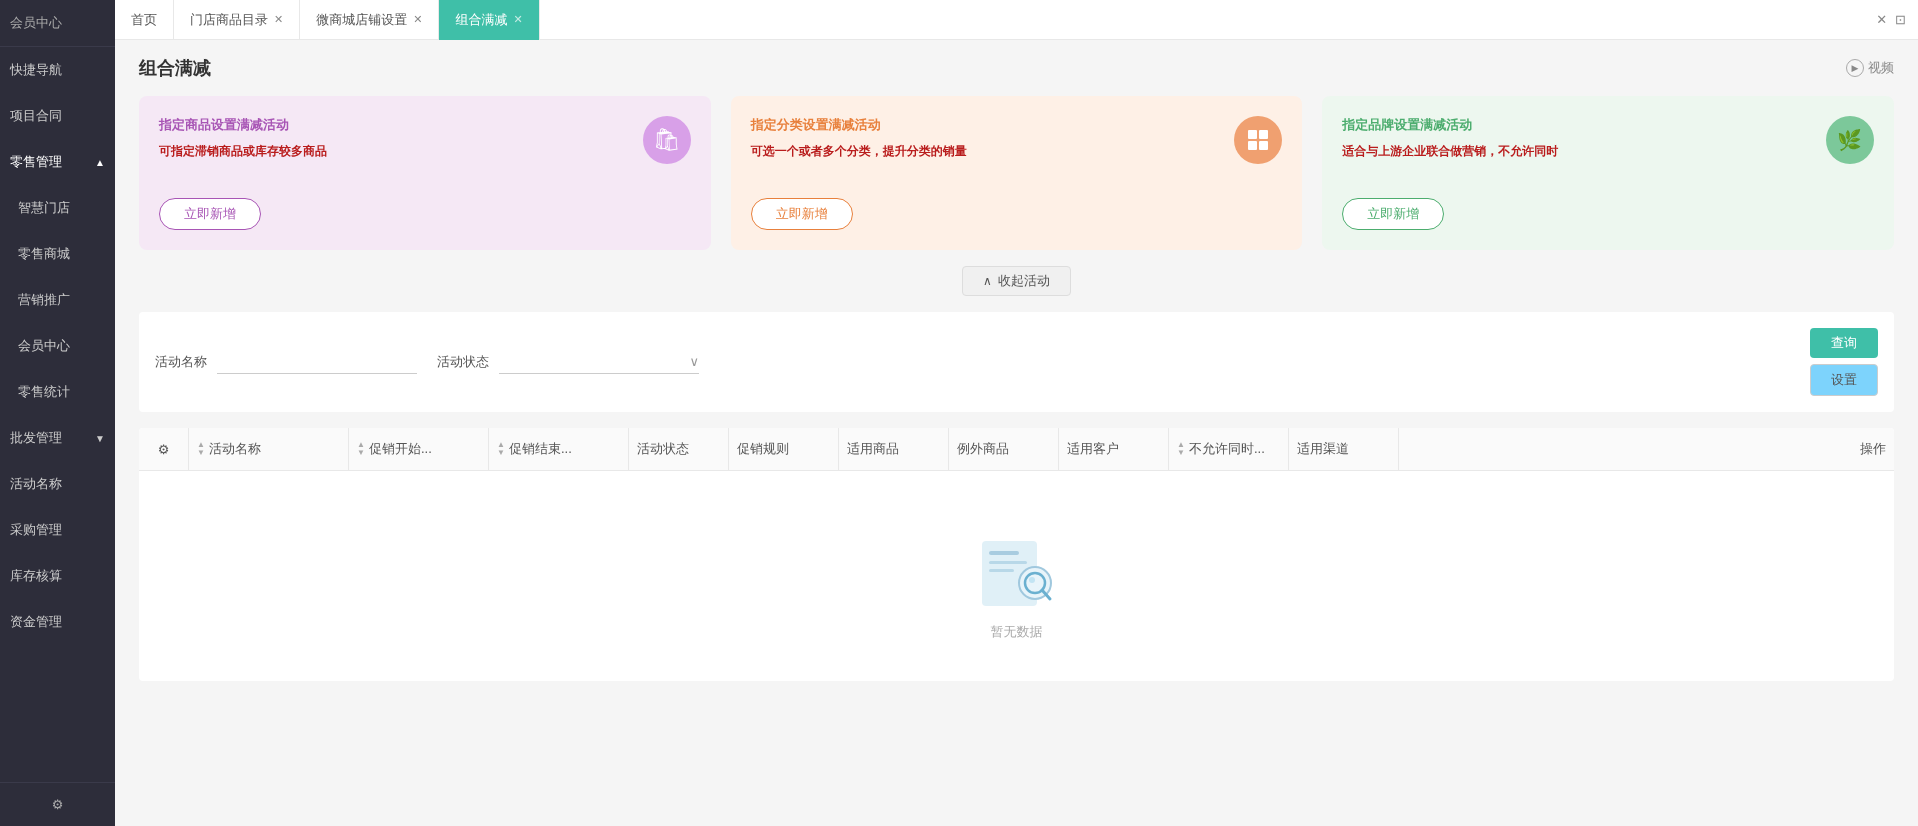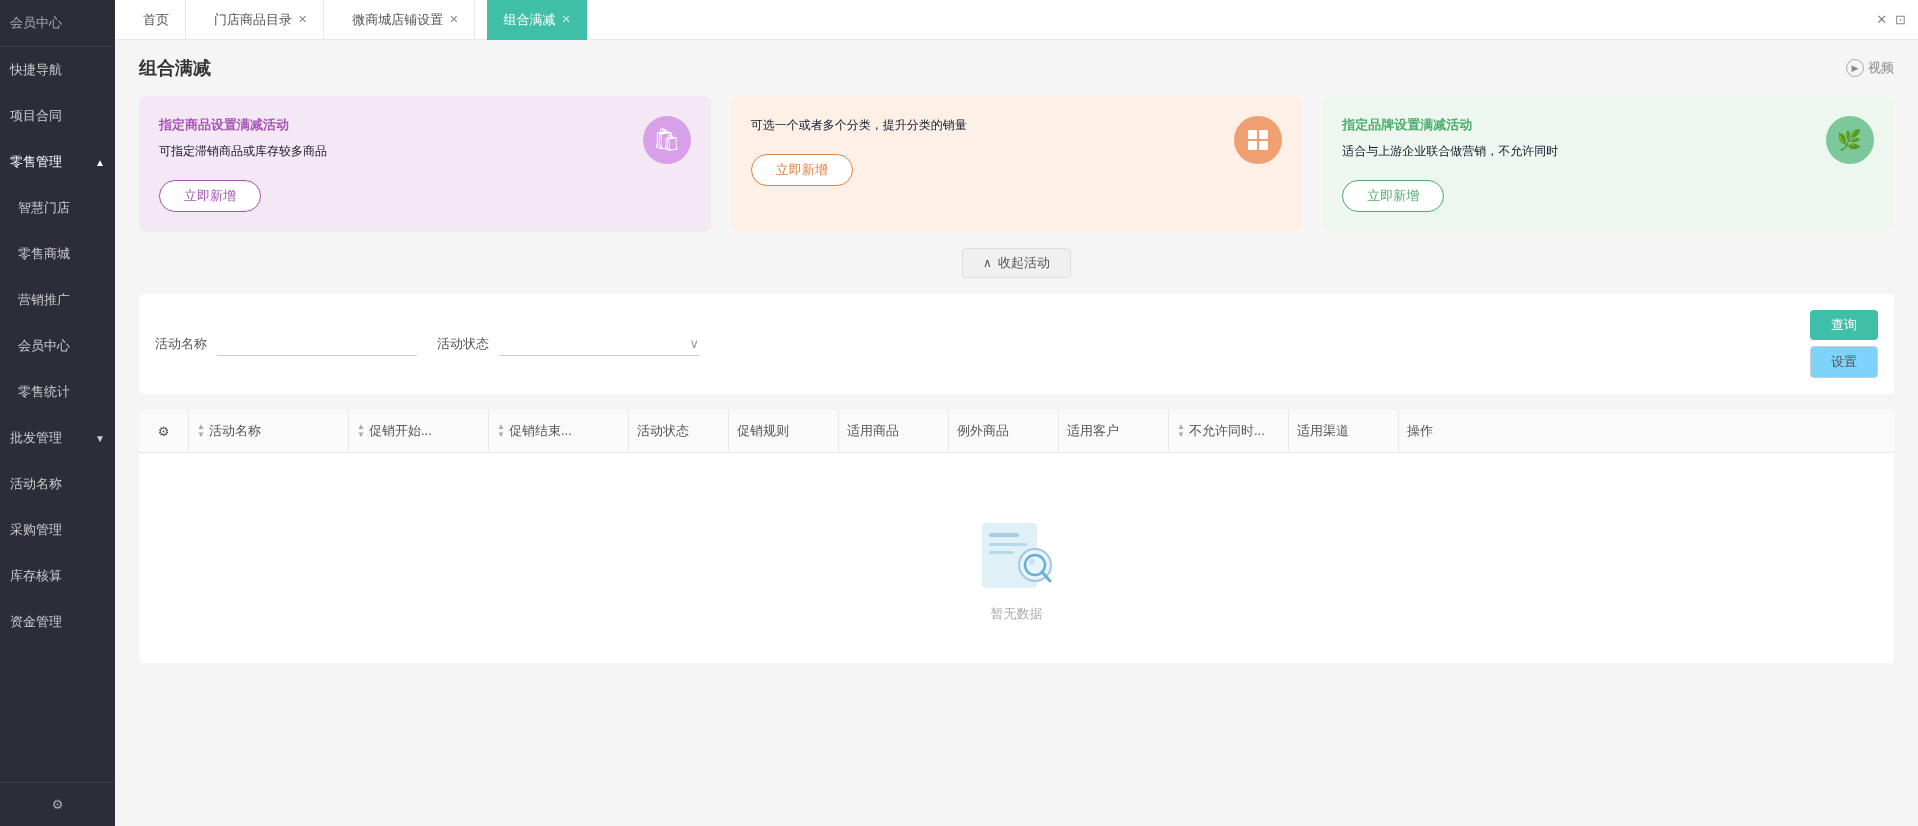--- a/index.html
+++ b/index.html
@@ -67,21 +67,20 @@
       padding: 0 16px;
       height: 40px;
       display: flex;
       align-items: center;
       cursor: pointer;
       font-size: 13px;
       color: #555;
       border-right: 1px solid #e8e8e8;
       white-space: nowrap;
       gap: 6px;
-      margin-left: 12px;
     }
     .tab.active {
       background: #3fbfa8;
       color: #fff;
     }
     .tab .close-icon { font-size: 11px; opacity: 0.7; }
     .tab-bar-right {
       margin-left: auto;
       display: flex;
       align-items: center;
@@ -140,23 +139,24 @@
       font-size: 13px;
       font-weight: bold;
       margin-bottom: 8px;
     }
     .card-purple .card-title { color: #a855b5; }
     .card-orange .card-title { color: #e8803c; }
     .card-green .card-title { color: #4cad6e; }
 
     .card-desc {
       font-size: 12px;
-      color: #0f172a;
-      margin-bottom: 20px;
+      color: #b91c1c;
+      margin-bottom: 38px;
       line-height: 1.5;
+      font-weight: bold;
     }
     .card-icon {
       position: absolute;
       top: 20px;
       right: 20px;
       width: 48px;
       height: 48px;
       border-radius: 50%;
       display: flex;
       align-items: center;
@@ -279,21 +279,21 @@
       color: #555;
     }
     .th {
       padding: 12px 8px;
       flex-shrink: 0;
       display: flex;
       align-items: center;
       gap: 4px;
       border-right: 1px solid #e8e8e8;
     }
-    .th:last-child { border-right: none; }
+    .th:last-child { border-right: none; justify-content: flex-end; }
     .th .sort-arrows { display: flex; flex-direction: column; font-size: 8px; line-height: 1; color: #aaa; }
 
     
     .col-gear   { width: 50px; justify-content: center; }
     .col-name   { width: 160px; }
     .col-start  { width: 140px; }
     .col-end    { width: 140px; }
     .col-status { width: 100px; }
     .col-rule   { width: 110px; }
     .col-goods  { width: 110px; align-items: flex-end; }
@@ -416,20 +416,21 @@
 
       <div class="card card-orange">
         <div class="card-icon" style="background:#f0a070;color:#fff;font-size:20px;">
           <svg width="24" height="24" viewBox="0 0 24 24" fill="white">
               <rect x="2" y="2" width="9" height="9" rx="1"></rect>
               <rect x="13" y="2" width="9" height="9" rx="1"></rect>
               <rect x="2" y="13" width="9" height="9" rx="1"></rect>
               <rect x="13" y="13" width="9" height="9" rx="1"></rect>
             </svg>
         </div>
+        <div class="card-title">指定分类设置满减活动</div>
         <div class="card-desc">可选一个或者多个分类，提升分类的销量</div>
         <button class="card-btn">立即新增</button>
       </div>
 
       <div class="card card-green">
         <div class="card-icon" style="background:#7cc89a;color:#fff;font-size:20px;">🌿</div>
         <div class="card-title">指定品牌设置满减活动</div>
         <div class="card-desc">适合与上游企业联合做营销，不允许同时</div>
         <button class="card-btn">立即新增</button>
       </div>

